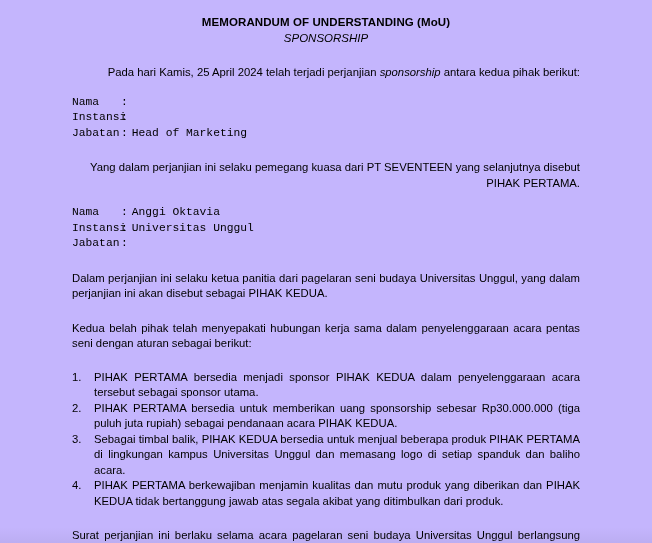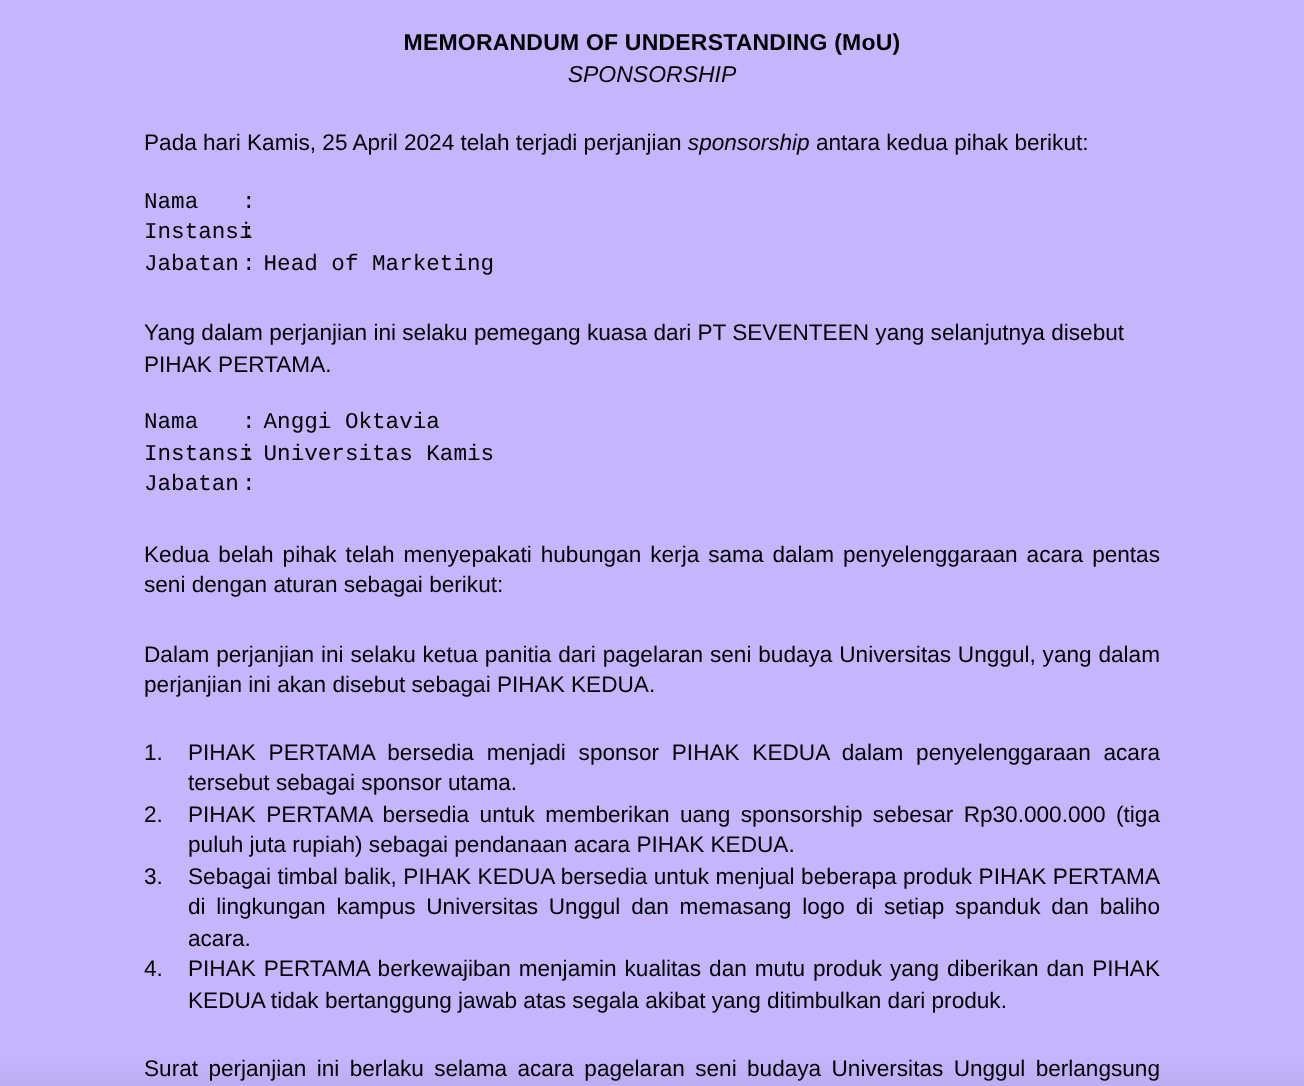--- a/index.html
+++ b/index.html
@@ -49,21 +49,21 @@
     line-height: 15px;
     margin-top: 1px;
   }
   .para {
     font-size: 11.3px;
     line-height: 15.5px;
     text-align: justify;
     margin-top: 19px;
   }
   .para.nojust {
-    text-align: left;
+    text-align: right;
   }
   .party {
     margin-top: 14px;
     font-size: 11.3px;
     line-height: 15.5px;
   }
   .party-row {
     display: flex;
     align-items: baseline;
     white-space: nowrap;
@@ -136,31 +136,31 @@
 
     <div class="party">
       <div class="party-row">
         <span class="party-label">Nama</span>
         <span class="party-colon">:</span>
         <span class="party-value">Anggi Oktavia</span>
       </div>
       <div class="party-row">
         <span class="party-label">Instansi</span>
         <span class="party-colon">:</span>
-        <span class="party-value">Universitas Kamis</span>
+        <span class="party-value">Universitas Unggul</span>
       </div>
       <div class="party-row">
         <span class="party-label">Jabatan</span>
         <span class="party-colon">:</span>
       </div>
     </div>
 
+    <div class="para">Dalam perjanjian ini selaku ketua panitia dari pagelaran seni budaya Universitas Unggul, yang dalam perjanjian ini akan disebut sebagai PIHAK KEDUA.</div>
+
     <div class="para">Kedua belah pihak telah menyepakati hubungan kerja sama dalam penyelenggaraan acara pentas seni dengan aturan sebagai berikut:</div>
-
-    <div class="para">Dalam perjanjian ini selaku ketua panitia dari pagelaran seni budaya Universitas Unggul, yang dalam perjanjian ini akan disebut sebagai PIHAK KEDUA.</div>
 
     <ol class="terms">
       <li>
         <span class="num">1.</span><span>PIHAK PERTAMA bersedia menjadi sponsor PIHAK KEDUA dalam penyelenggaraan acara tersebut sebagai sponsor utama.</span>
       </li>
       <li>
         <span class="num">2.</span><span>PIHAK PERTAMA bersedia untuk memberikan uang sponsorship sebesar Rp30.000.000 (tiga puluh juta rupiah) sebagai pendanaan acara PIHAK KEDUA.</span>
       </li>
       <li>
         <span class="num">3.</span><span>Sebagai timbal balik, PIHAK KEDUA bersedia untuk menjual beberapa produk PIHAK PERTAMA di lingkungan kampus Universitas Unggul dan memasang logo di setiap spanduk dan baliho acara.</span>

